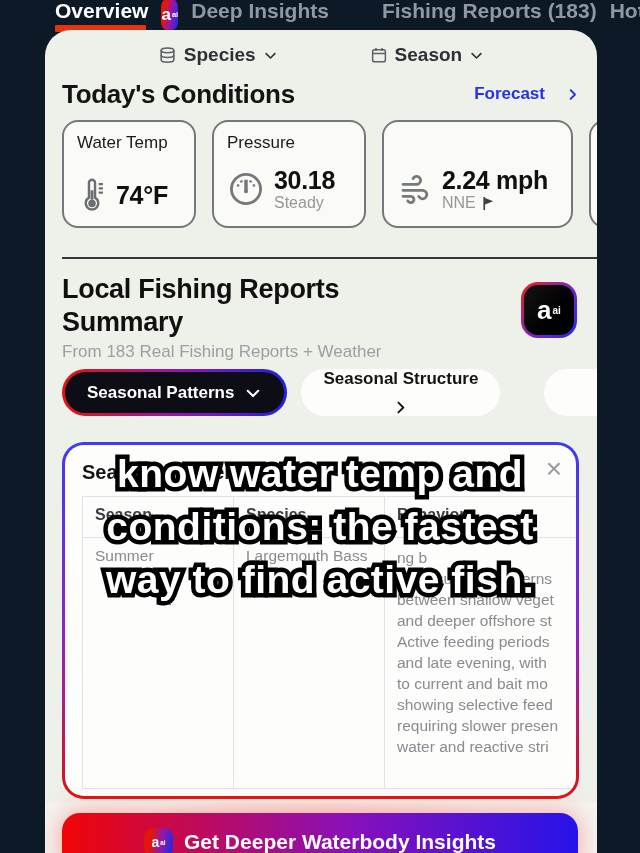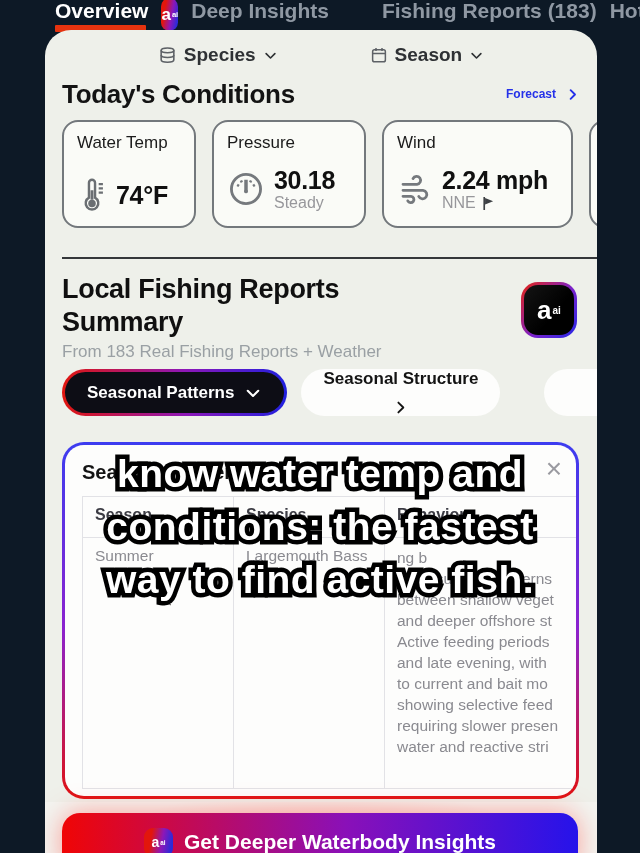--- a/index.html
+++ b/index.html
@@ -50,22 +50,22 @@
   }
   .filter svg{display:block;}
 
   
   .today-head{
     position:absolute;top:48px;left:17px;right:17px;height:32px;
     display:flex;align-items:center;justify-content:space-between;
   }
   .today-title{font-size:26px;font-weight:800;color:#131313;letter-spacing:-.3px;}
   .forecast{
-    display:flex;align-items:center;gap:9px;
-    color:#2531e9;font-size:12px;font-weight:700;cursor:pointer;
+    display:flex;align-items:center;gap:20px;
+    color:#2531e9;font-size:17px;font-weight:700;cursor:pointer;
   }
 
   .cards-row{
     position:absolute;top:90px;left:17px;display:flex;gap:16px;
   }
   .cond-card{
     box-sizing:border-box;height:108px;flex:0 0 auto;
     background:#fafbf7;border:2px solid #73787c;border-radius:16px;
     padding:11px 4px 10px 13px;display:flex;flex-direction:column;
   }
@@ -262,21 +262,20 @@
             <line x1="15.2" y1="6.6" x2="14.6" y2="7.8" stroke-width="1.6"></line>
           </svg>
           <div class="card-col">
             <span class="card-num">30.18</span>
             <span class="card-sub">Steady</span>
           </div>
         </div>
       </div>
 
       <div class="cond-card w-wind">
-        <span class="card-label">Wind</span>
         <div class="card-main">
           <svg class="icon-gray" width="36" height="32" viewBox="0 0 24 24" fill="none" stroke="#75797d" stroke-width="2.1" stroke-linecap="round">
             <path d="M3 8.5h10.5a3 3 0 1 0-3-4.3"></path>
             <path d="M3 13h15a3.2 3.2 0 1 1-3.2 4.6"></path>
             <path d="M3 17.5h6a2.4 2.4 0 1 1-2.4 3.4"></path>
           </svg>
           <div class="card-col">
             <span class="card-num">2.24 mph</span>
             <span class="card-sub">
               <span>NNE</span>

